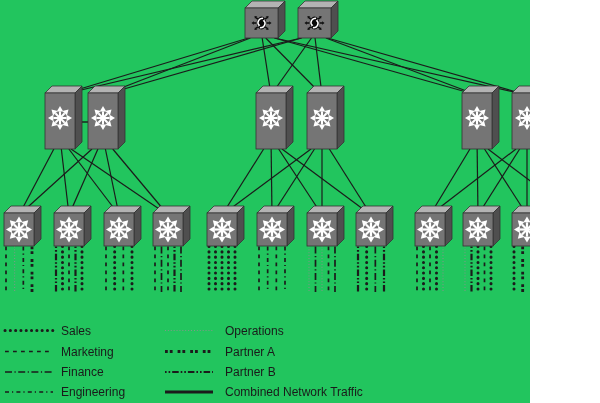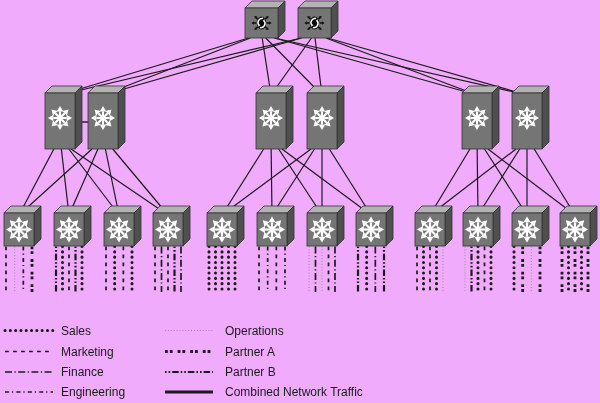--- a/index.html
+++ b/index.html
@@ -1,16 +1,16 @@
 <!DOCTYPE html>
 <html><head>
 <meta charset="utf-8">
 <style>
   html,body{margin:0;padding:0;background:#fff;}
-  .stage{position:relative;width:600px;height:403px;background:#f0abfc;overflow:hidden;
+  .stage{position:relative;width:530px;height:403px;background:#22c55e;overflow:hidden;
          font-family:"Liberation Sans",sans-serif;}
   svg text{font-family:"Liberation Sans",sans-serif;fill:#1a1a1a;}
 </style>
 </head>
 <body>
 
 <div class="stage">
   <svg id="diagram-svg" width="600" height="403" viewBox="0 0 600 403">
       <g stroke="#1b1b1b" stroke-width="1.2">
         <line x1="248.5" y1="38" x2="60" y2="95"></line>

